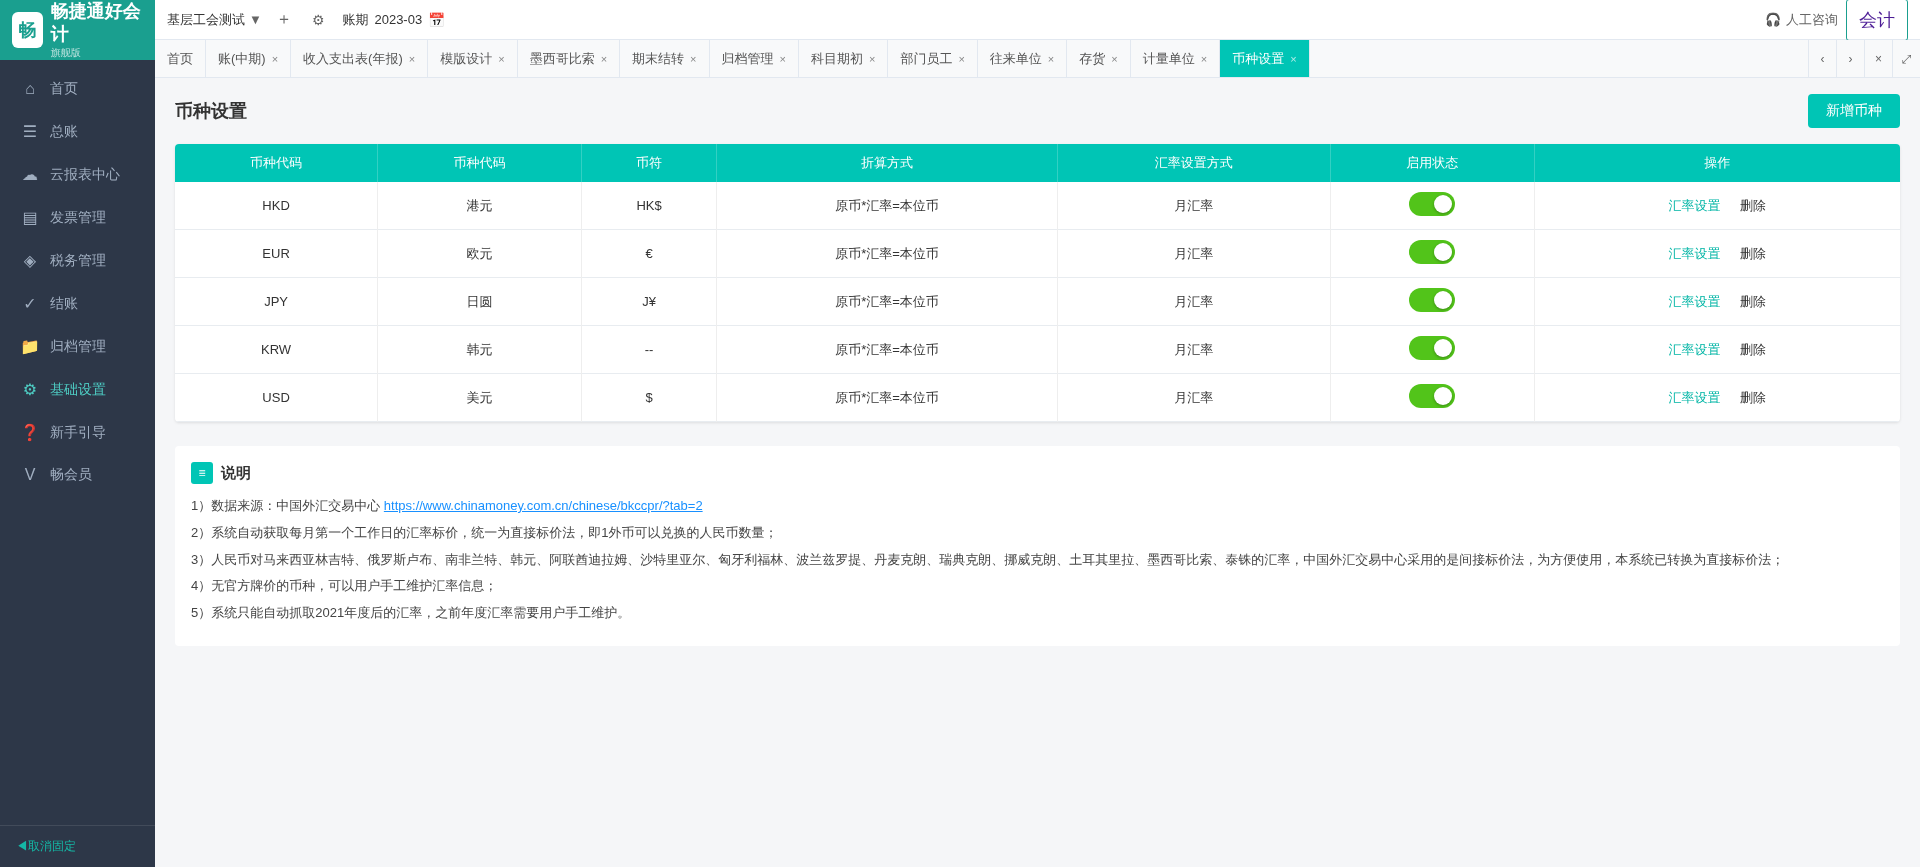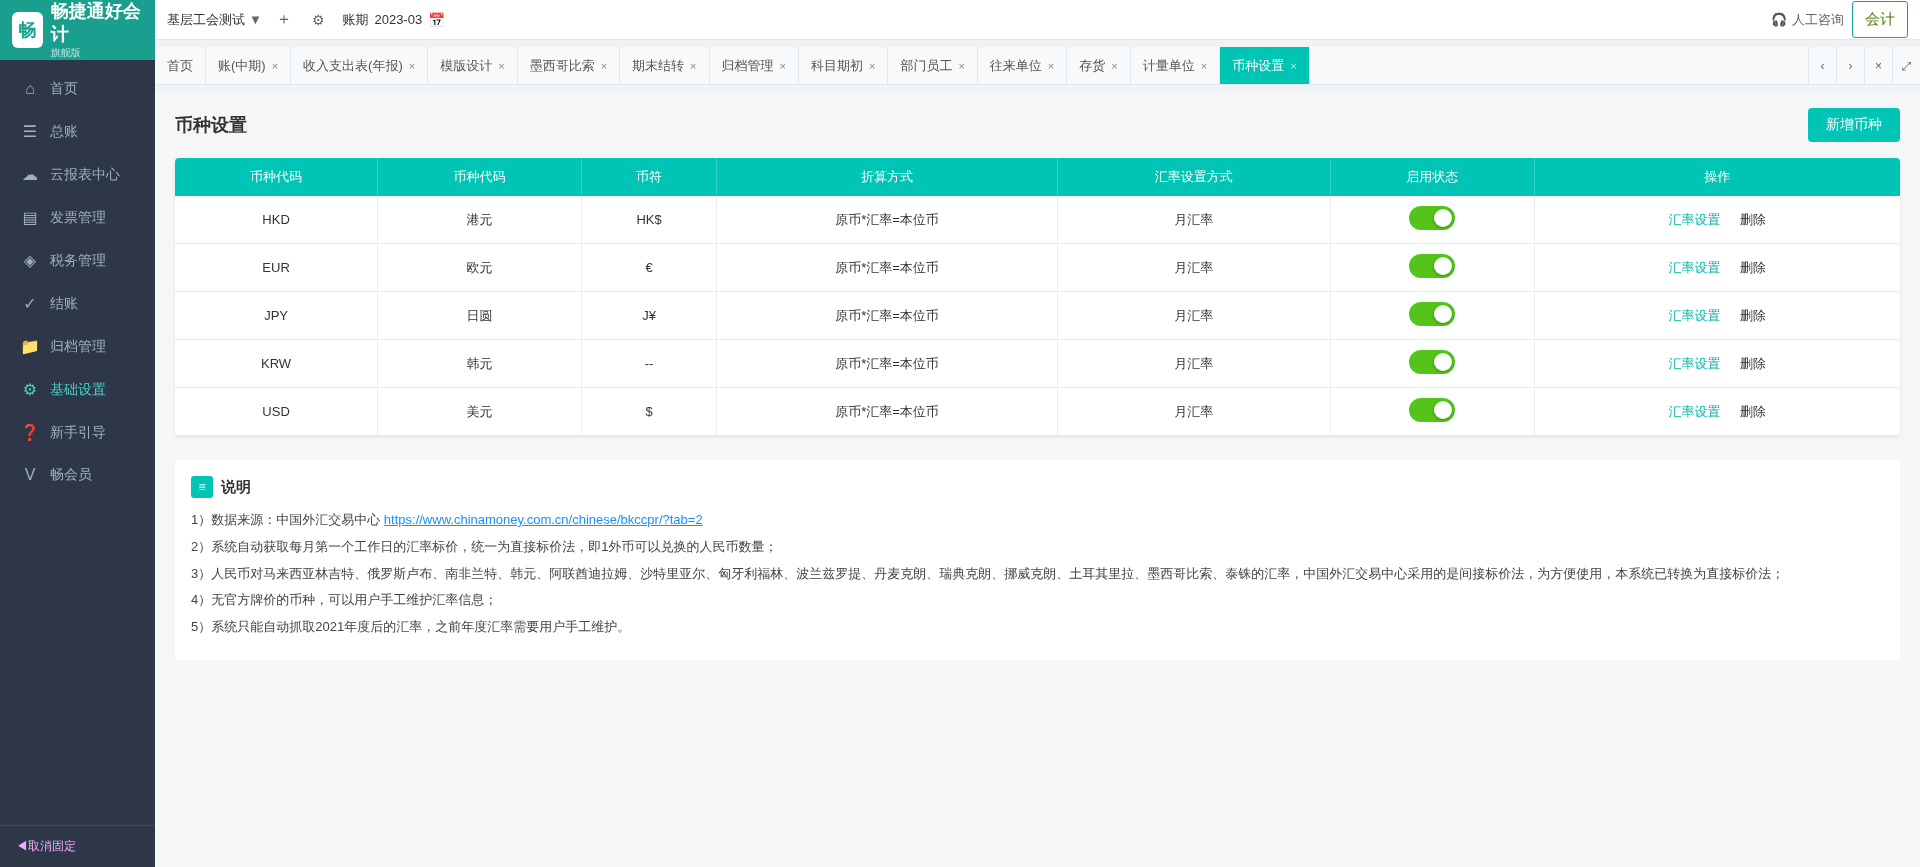--- a/index.html
+++ b/index.html
@@ -46,37 +46,36 @@
       color: #a0aec0;
       cursor: pointer;
       font-size: 14px;
       transition: background 0.2s;
     }
     .nav-item.active { color: #4ecdc4; }
     .nav-item .nav-icon { font-size: 16px; width: 20px; text-align: center; }
 
     .sidebar-footer {
       padding: 12px 16px;
-      color: #f0abfc;
+      color: #14b8a6;
       font-size: 12px;
       cursor: pointer;
       display: flex;
       align-items: center;
       gap: 6px;
       border-top: 1px solid rgba(255,255,255,0.1);
     }
 
     
     .main {
       flex: 1;
       display: flex;
       flex-direction: column;
       height: 867px;
       overflow: hidden;
-      gap: 7px;
     }
 
     
     .topbar {
       background: #fff;
       height: 40px;
       display: flex;
       align-items: center;
       padding: 0 12px;
       border-bottom: 1px solid #e2e8f0;
@@ -113,25 +112,25 @@
       display: flex;
       align-items: center;
       gap: 4px;
       color: #666;
       font-size: 13px;
       cursor: pointer;
     }
     .kuaiji-btn {
       background: transparent;
       border: 1px solid #1a9f8f;
-      color: #4d7c0f;
+      color: #4c1d95;
       padding: 8px 12px;
       border-radius: 3px;
       cursor: pointer;
-      font-size: 15px;
+      font-size: 18px;
     }
 
     
     .tabbar {
       background: #f8f9fa;
       height: 38px;
       display: flex;
       align-items: center;
       border-bottom: 1px solid #e2e8f0;
       flex-shrink: 0;

